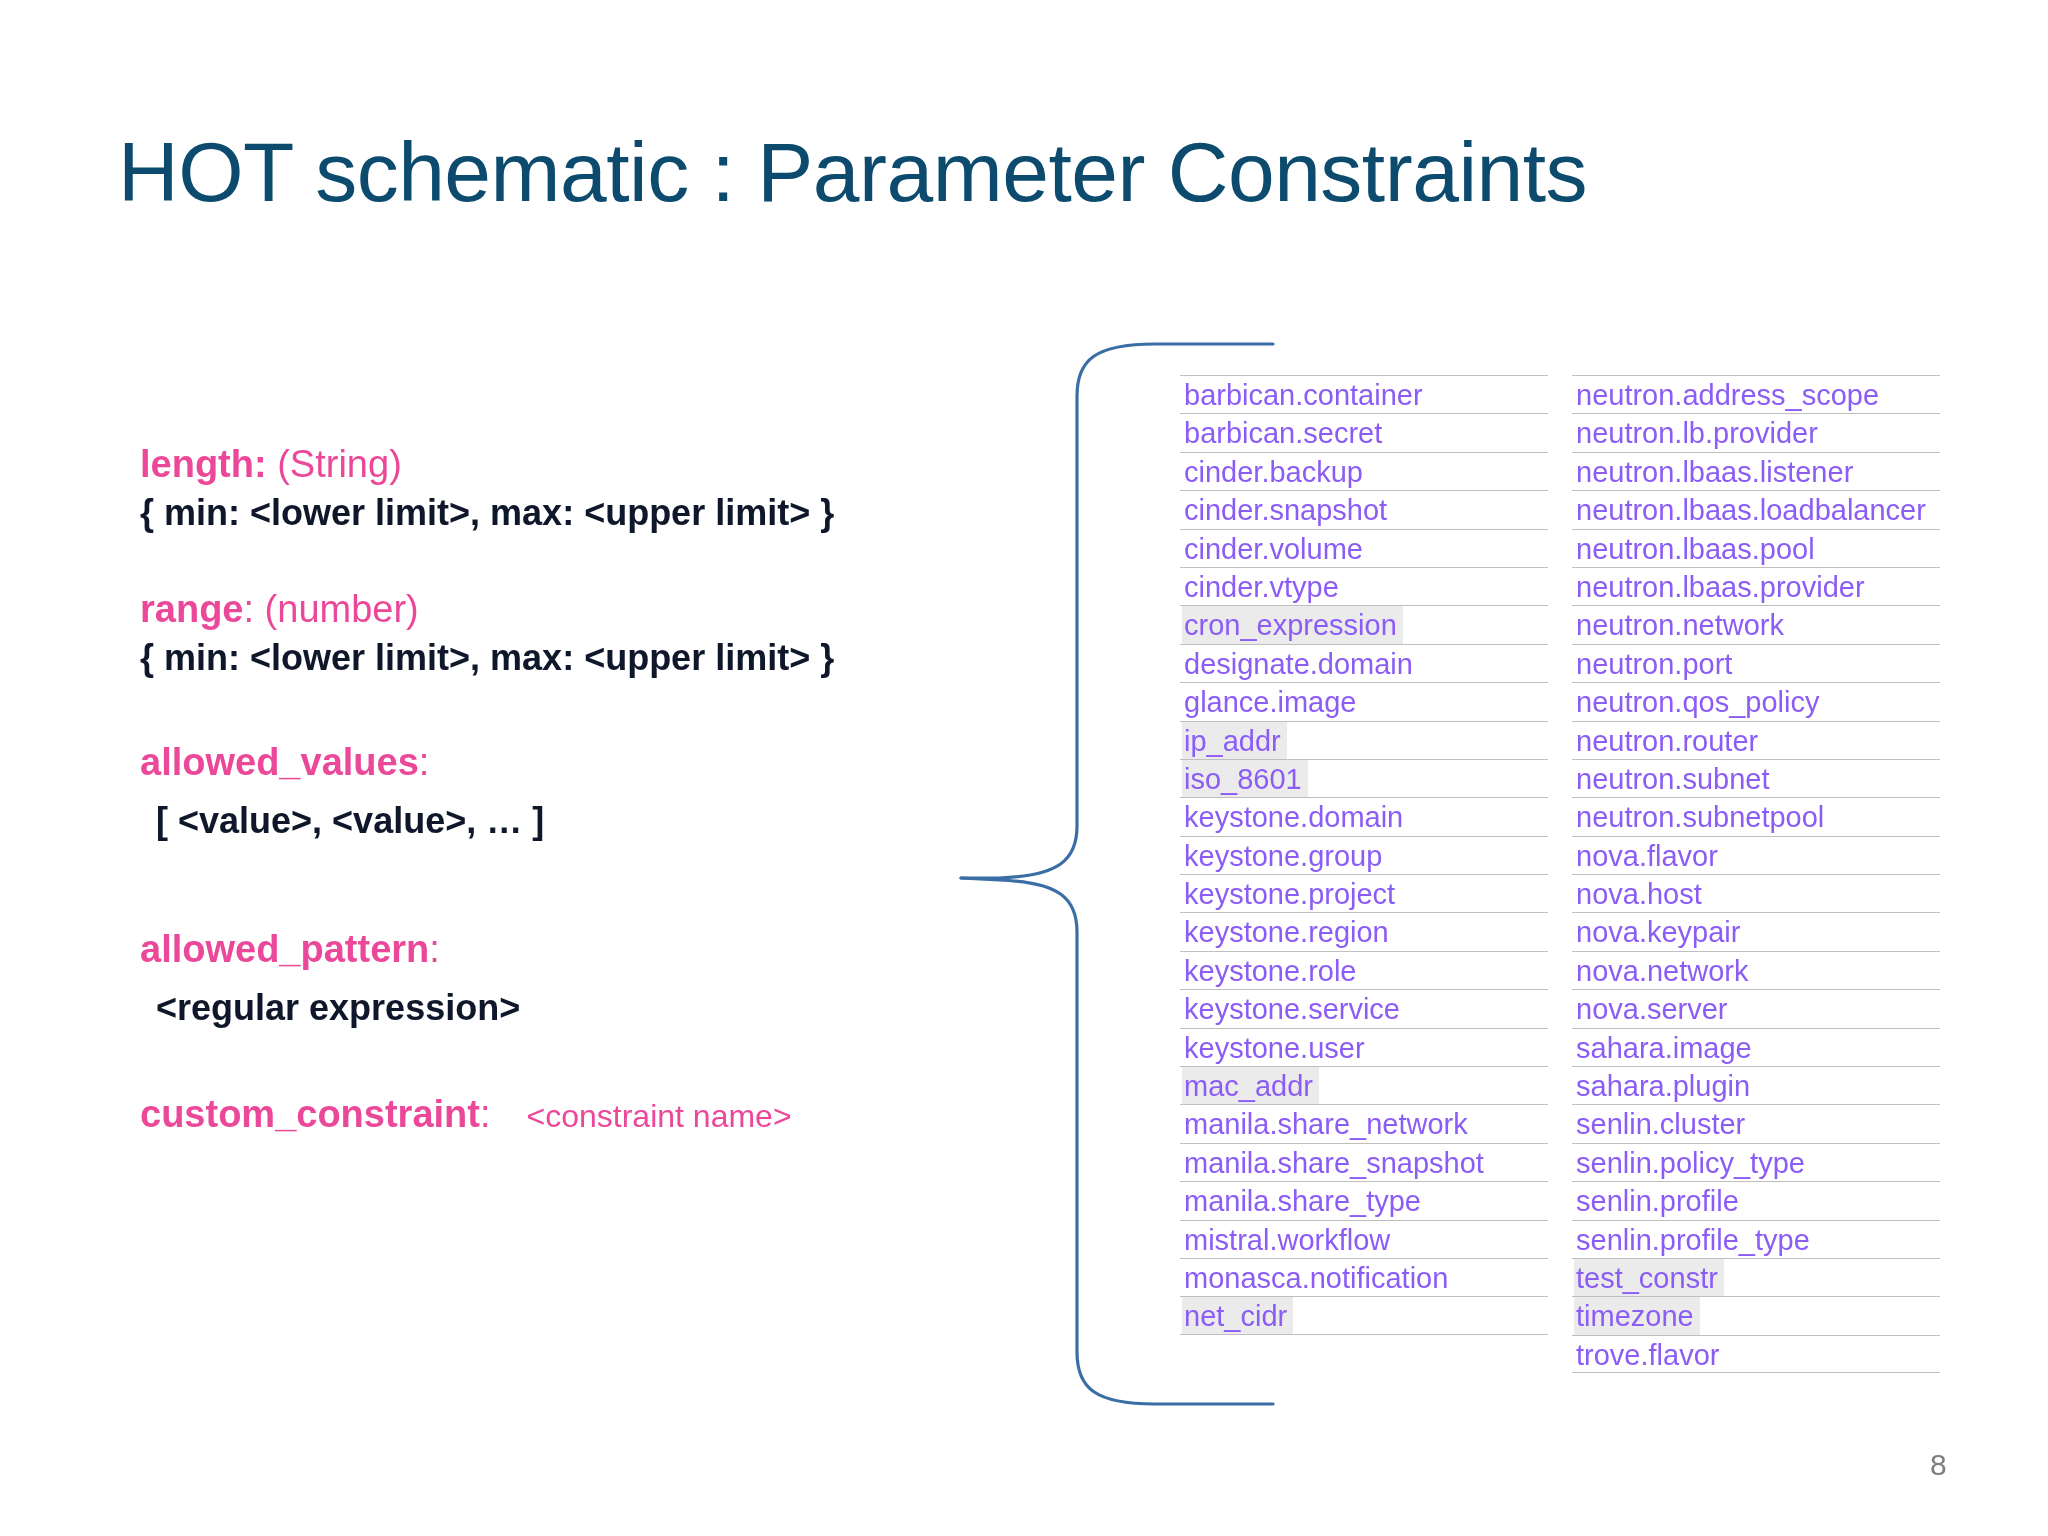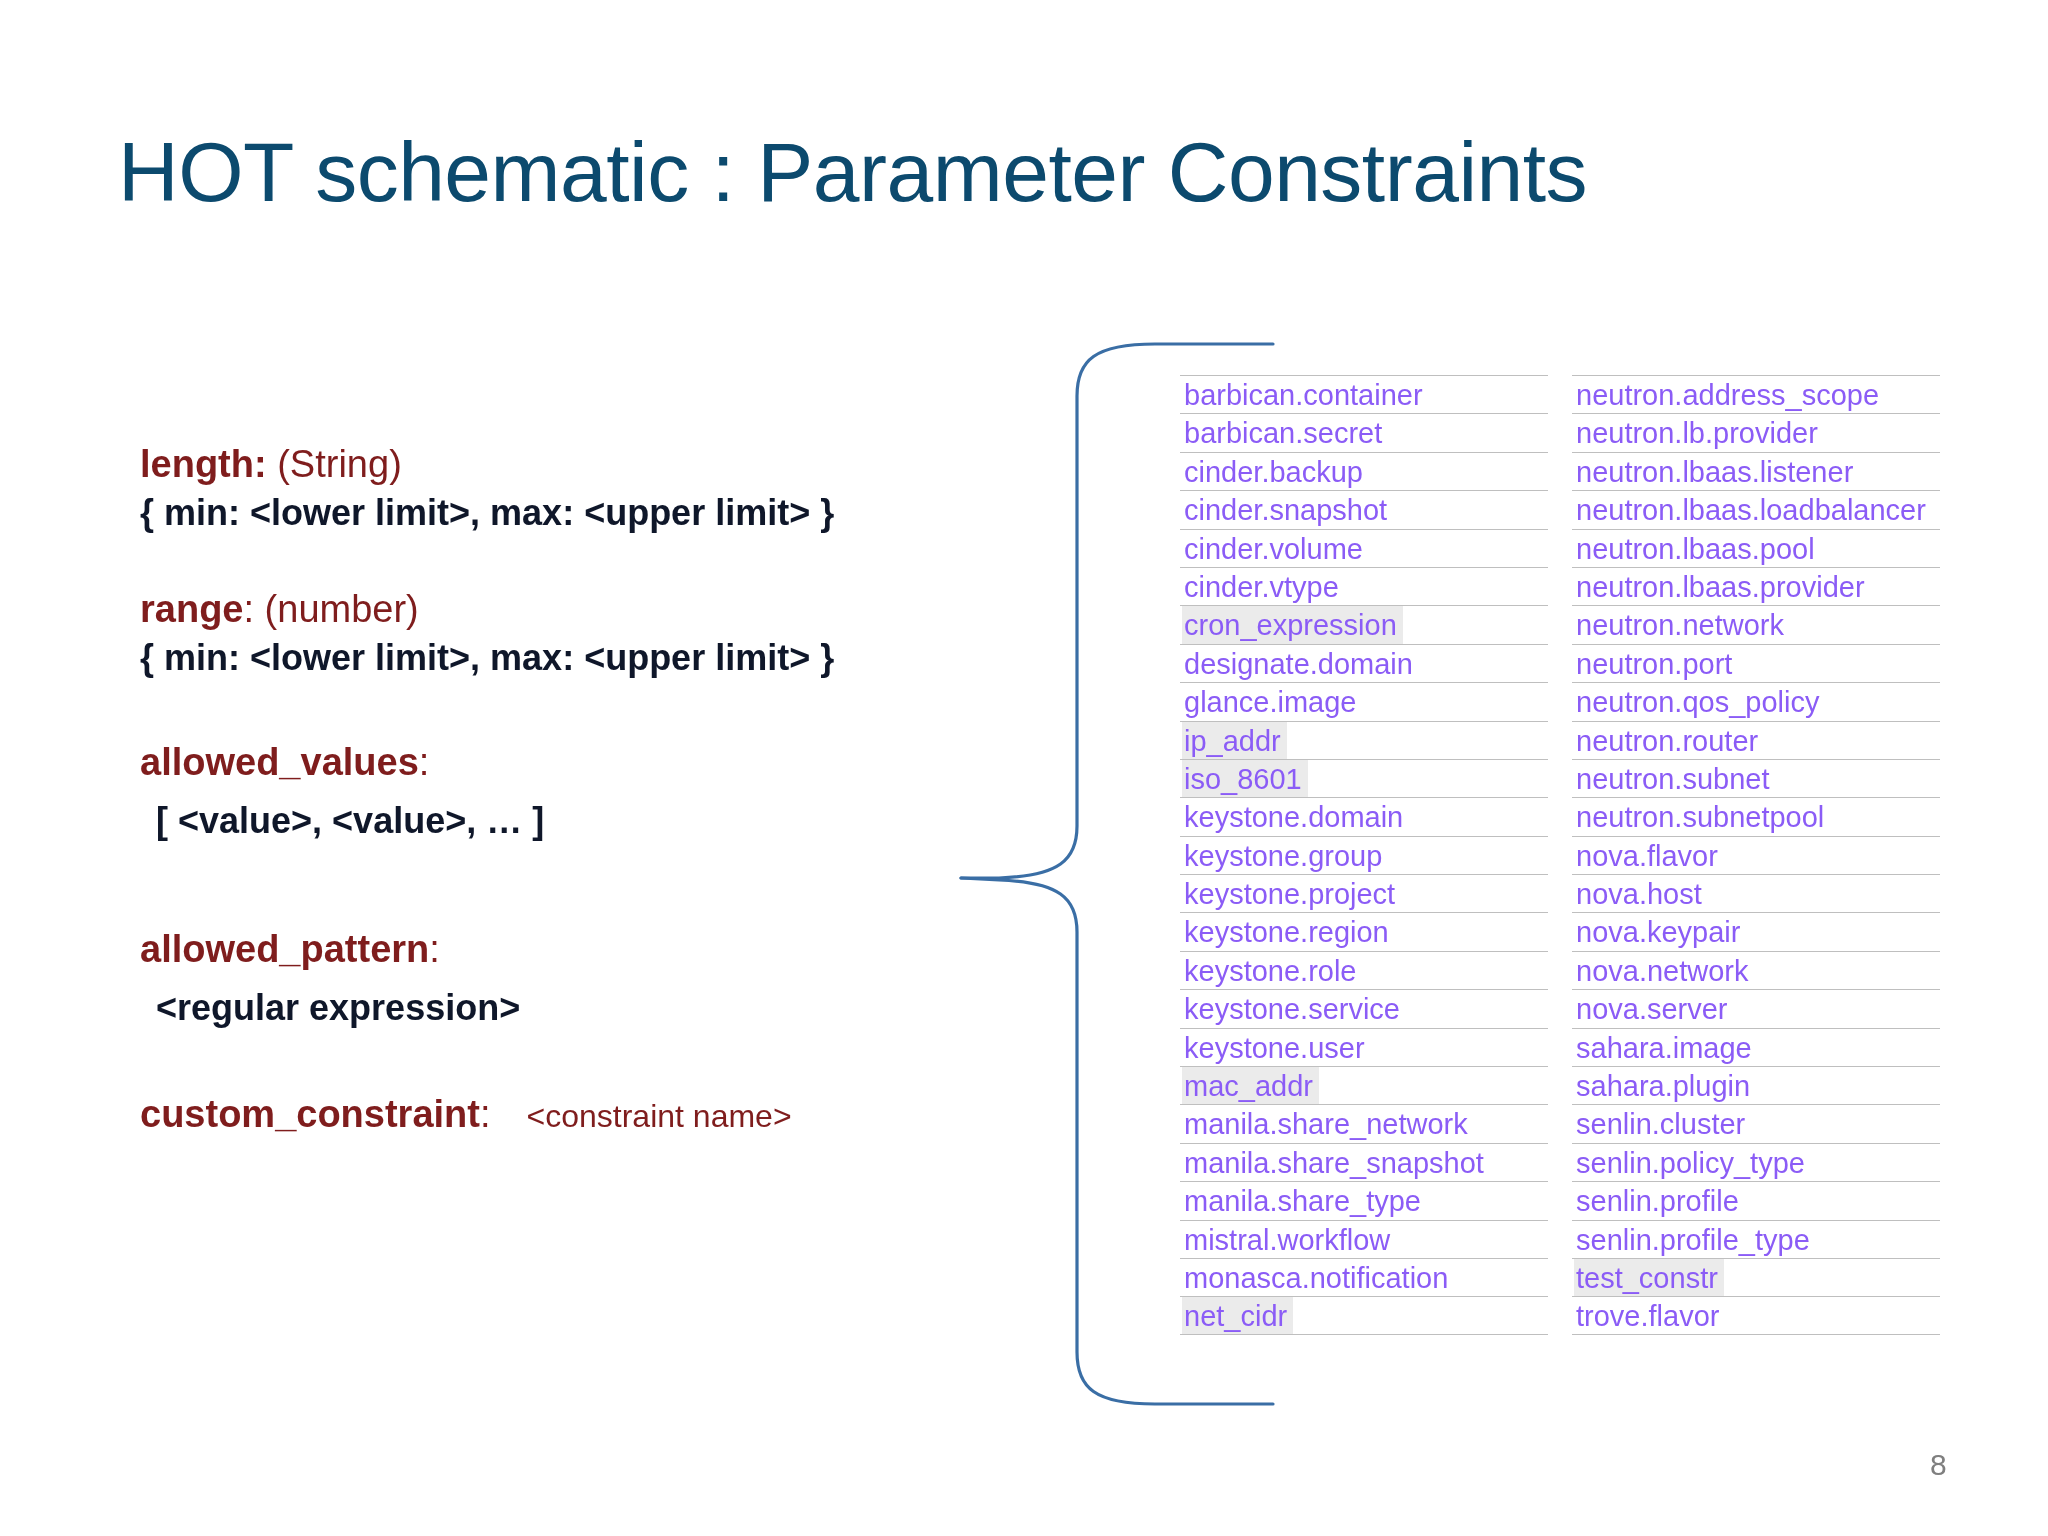--- a/index.html
+++ b/index.html
@@ -39,21 +39,21 @@
     width: 830px;
   }
 
   .constraint-block { margin-bottom: 46px; }
   .constraint-block:last-child { margin-bottom: 0; }
 
   .constraint-heading {
     font-size: 38px;
     line-height: 1.30;
     white-space: nowrap;
-    color: #7f1d1d;
+    color: #ec4899;
   }
   .constraint-heading .kw {
     font-weight: 700;
   }
   .constraint-heading .kw-tail {
     font-weight: 400;
   }
   .constraint-heading .type {
     font-weight: 400;
   }
@@ -246,17 +246,18 @@
       <div class="table-row"><span class="cell-text">nova.keypair</span></div>
       <div class="table-row"><span class="cell-text">nova.network</span></div>
       <div class="table-row"><span class="cell-text">nova.server</span></div>
       <div class="table-row"><span class="cell-text">sahara.image</span></div>
       <div class="table-row"><span class="cell-text">sahara.plugin</span></div>
       <div class="table-row"><span class="cell-text">senlin.cluster</span></div>
       <div class="table-row"><span class="cell-text">senlin.policy_type</span></div>
       <div class="table-row"><span class="cell-text">senlin.profile</span></div>
       <div class="table-row"><span class="cell-text">senlin.profile_type</span></div>
       <div class="table-row highlight"><span class="cell-text">test_constr</span></div>
+      <div class="table-row highlight"><span class="cell-text">timezone</span></div>
       <div class="table-row"><span class="cell-text">trove.flavor</span></div>
     </div>
 </div>
 
 <div id="page-number">8</div>
 
 </body></html>

